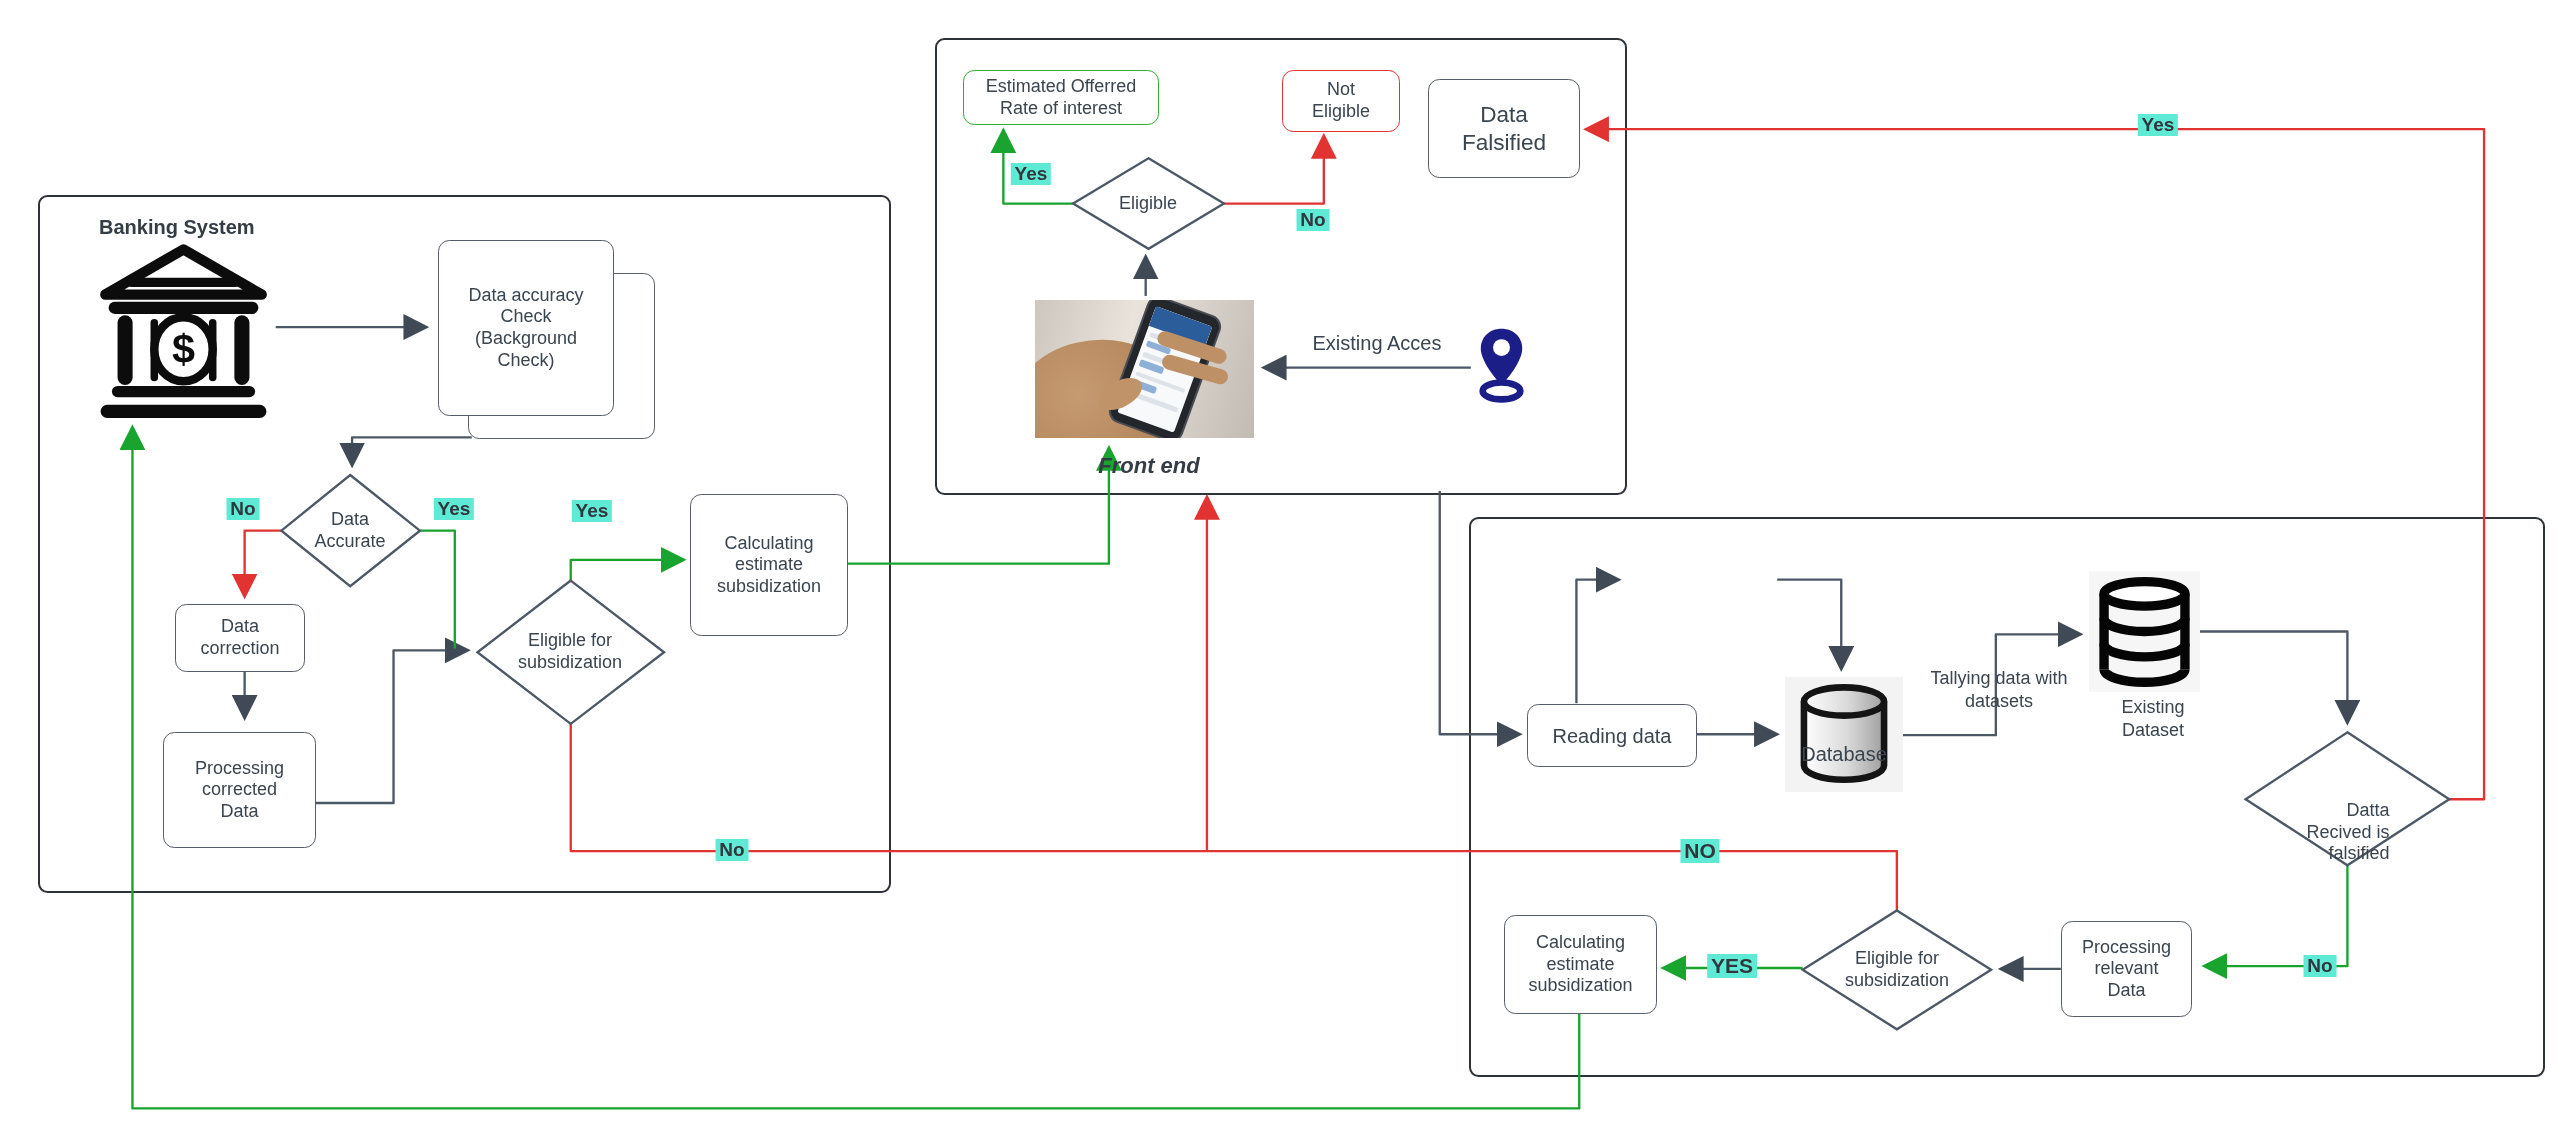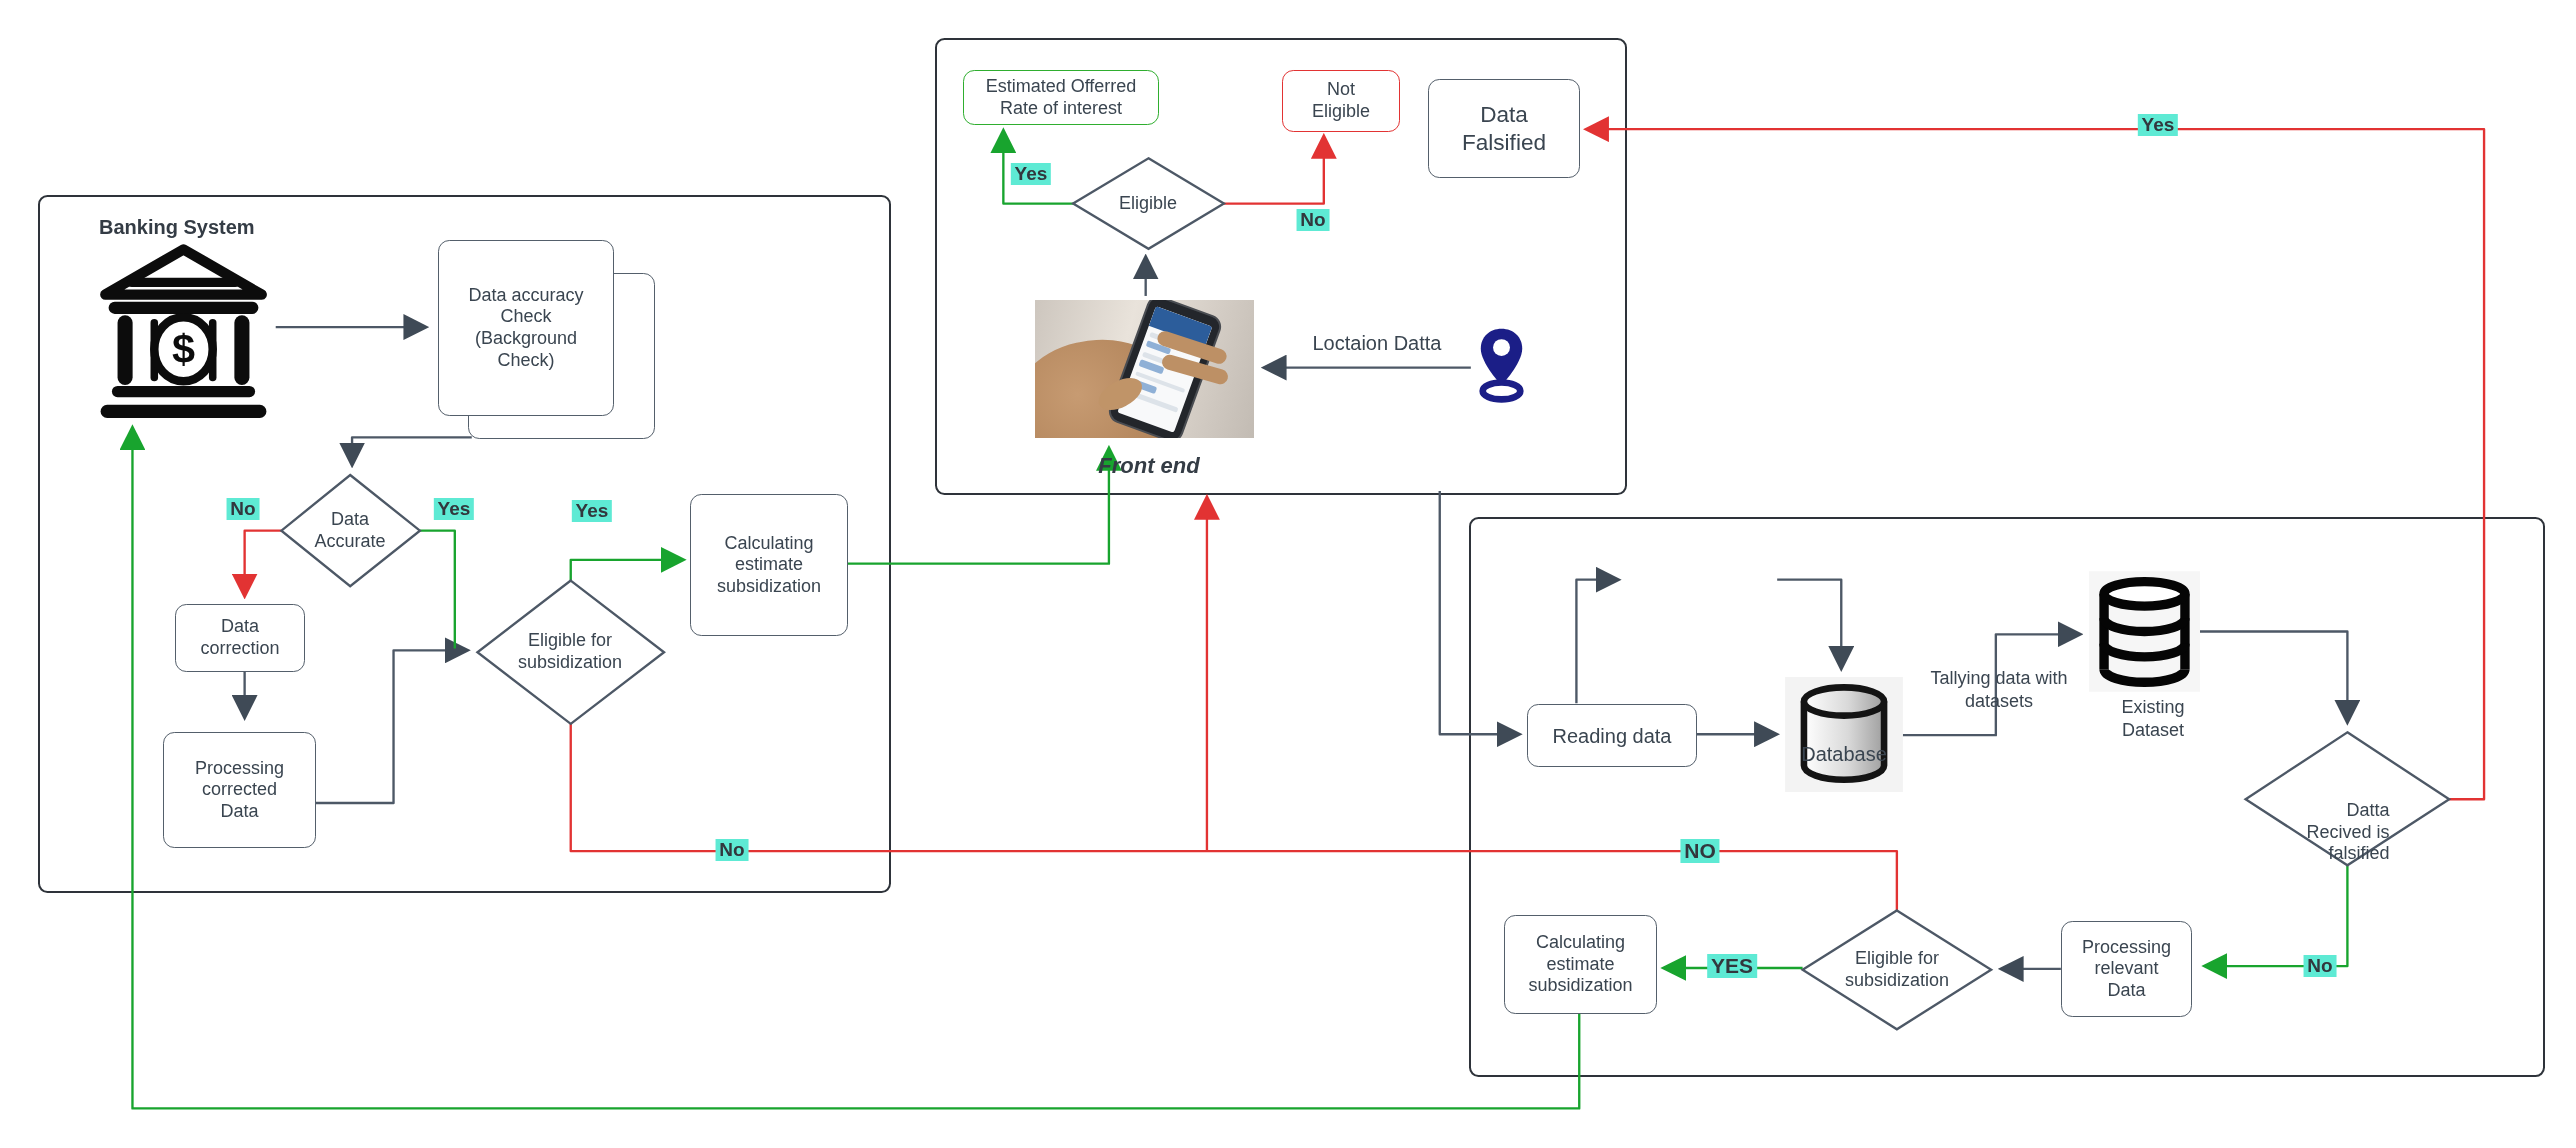--- a/index.html
+++ b/index.html
@@ -144,21 +144,21 @@
   <div class="dtext" style="left:2348px;top:832px;width:151px;text-align:right;">Datta
 Recived is
 falsified</div>
   <div class="dtext" style="left:1897px;top:970px;width:160px;">Eligible for
 subsidization</div>
 
   <div class="ftext" style="left:1999px;top:689px;width:207px;font-size:18px;">Tallying data with
 datasets</div>
   <div class="ftext" style="left:2153px;top:718px;width:123px;font-size:18px;">Existing
 Dataset</div>
-  <div class="ftext" style="left:1377px;top:343px;width:189px;">Loctaion Datta</div>
+  <div class="ftext" style="left:1377px;top:343px;width:189px;">Existing Acces</div>
   <div class="bigtitle" style="left:1149px;top:466px;">Front end</div>
 
   <div class="flow-label" style="left:243px;top:509px;">No</div>
   <div class="flow-label" style="left:454px;top:509px;">Yes</div>
   <div class="flow-label" style="left:592px;top:511px;">Yes</div>
   <div class="flow-label" style="left:732px;top:850px;">No</div>
   <div class="flow-label" style="left:1031px;top:174px;">Yes</div>
   <div class="flow-label" style="left:1313px;top:220px;">No</div>
   <div class="flow-label big" style="left:1700px;top:851px;">NO</div>
   <div class="flow-label" style="left:2158px;top:125px;">Yes</div>

